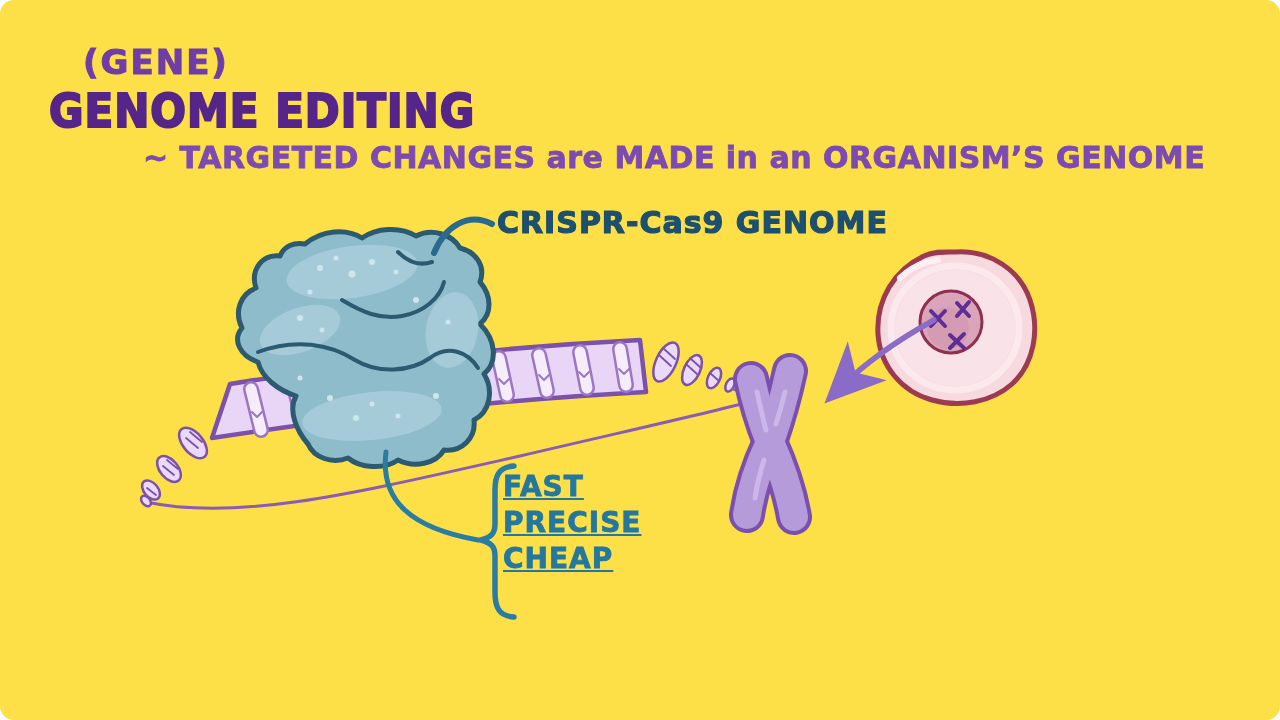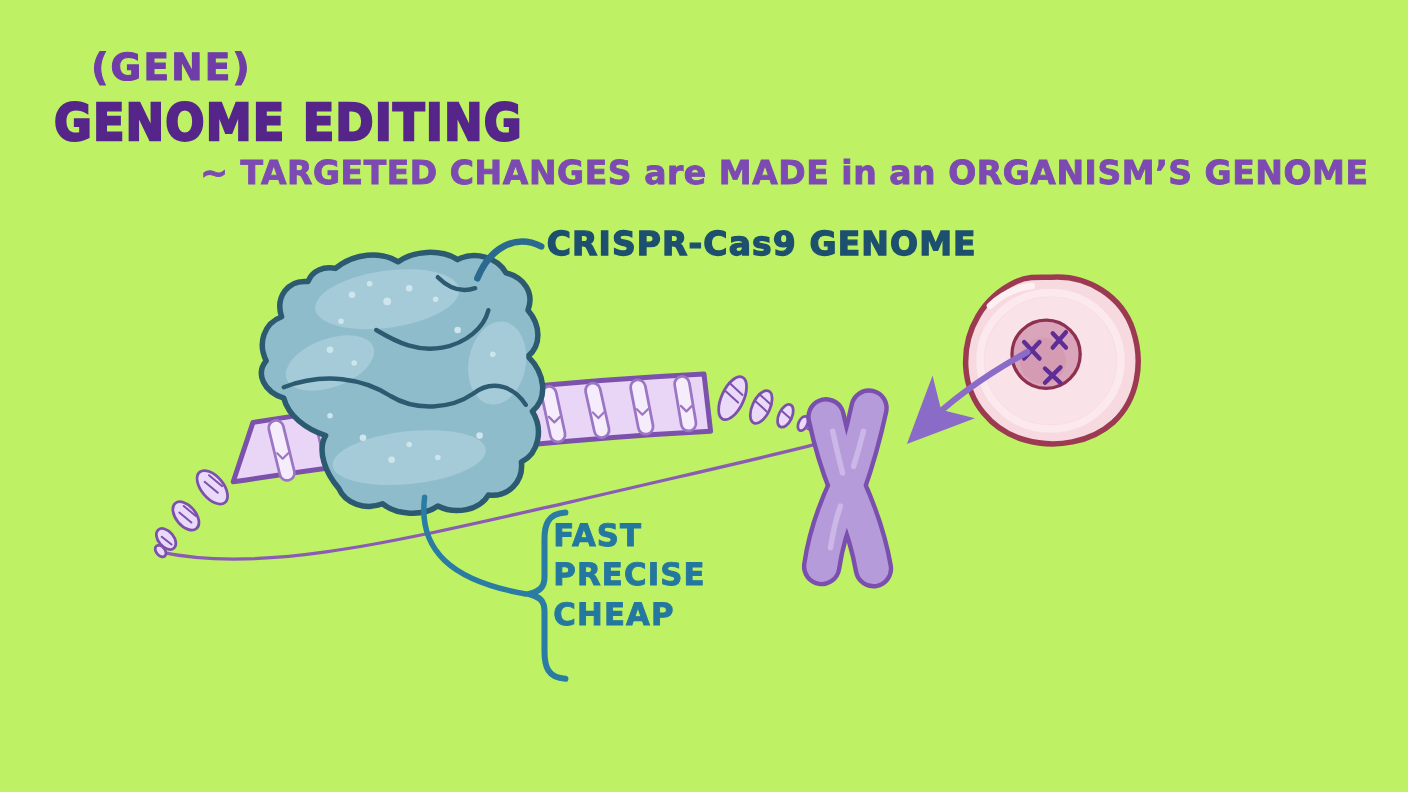--- a/index.html
+++ b/index.html
@@ -1,40 +1,41 @@
 <!DOCTYPE html>
 <html><head>
 <meta charset="utf-8">
 <style>
   html,body{margin:0;padding:0;background:#ffffff;}
   .canvas{
-    position:relative;width:1280px;height:720px;background:#bef264;overflow:hidden;
+    position:relative;width:1280px;height:720px;background:#fde047;overflow:hidden;
     font-family:"DejaVu Sans","Liberation Sans",sans-serif;
+    border-radius:14px;
   }
   .txt{position:absolute;white-space:nowrap;font-weight:bold;}
   .gene-label{
     left:83px;top:42px;font-size:34px;color:#6f3ca8;
     letter-spacing:2px;-webkit-text-stroke:1px #6f3ca8;
   }
   .main-title{
     left:49px;top:84px;font-size:42px;color:#55258a;letter-spacing:1px;
     -webkit-text-stroke:2px #55258a;transform:scaleY(1.1);transform-origin:left top;
   }
   .subtitle{
-    left:143px;top:140px;font-size:30px;color:#7c4ab2;letter-spacing:0.5px;margin-left:39px;
+    left:143px;top:140px;font-size:30px;color:#7c4ab2;letter-spacing:0.5px;
     -webkit-text-stroke:0.8px #7c4ab2;
   }
   .crispr-label{
     left:497px;top:205px;font-size:30px;color:#1d4f6e;letter-spacing:1px;
     -webkit-text-stroke:1.2px #1d4f6e;
   }
   .benefits{position:absolute;left:503px;top:469px;}
   .benefit{
     font-size:28px;font-weight:bold;color:#24789f;line-height:36px;
-    letter-spacing:1px;-webkit-text-stroke:0.8px #24789f;white-space:nowrap;
+    letter-spacing:1px;-webkit-text-stroke:0.8px #24789f;white-space:nowrap;text-decoration:underline;
   }
   svg{position:absolute;left:0;top:0;}
 </style>
 </head>
 <body>
 
 <div class="canvas">
 
   <svg width="1280" height="720" viewBox="0 0 1280 720">
     <defs>

